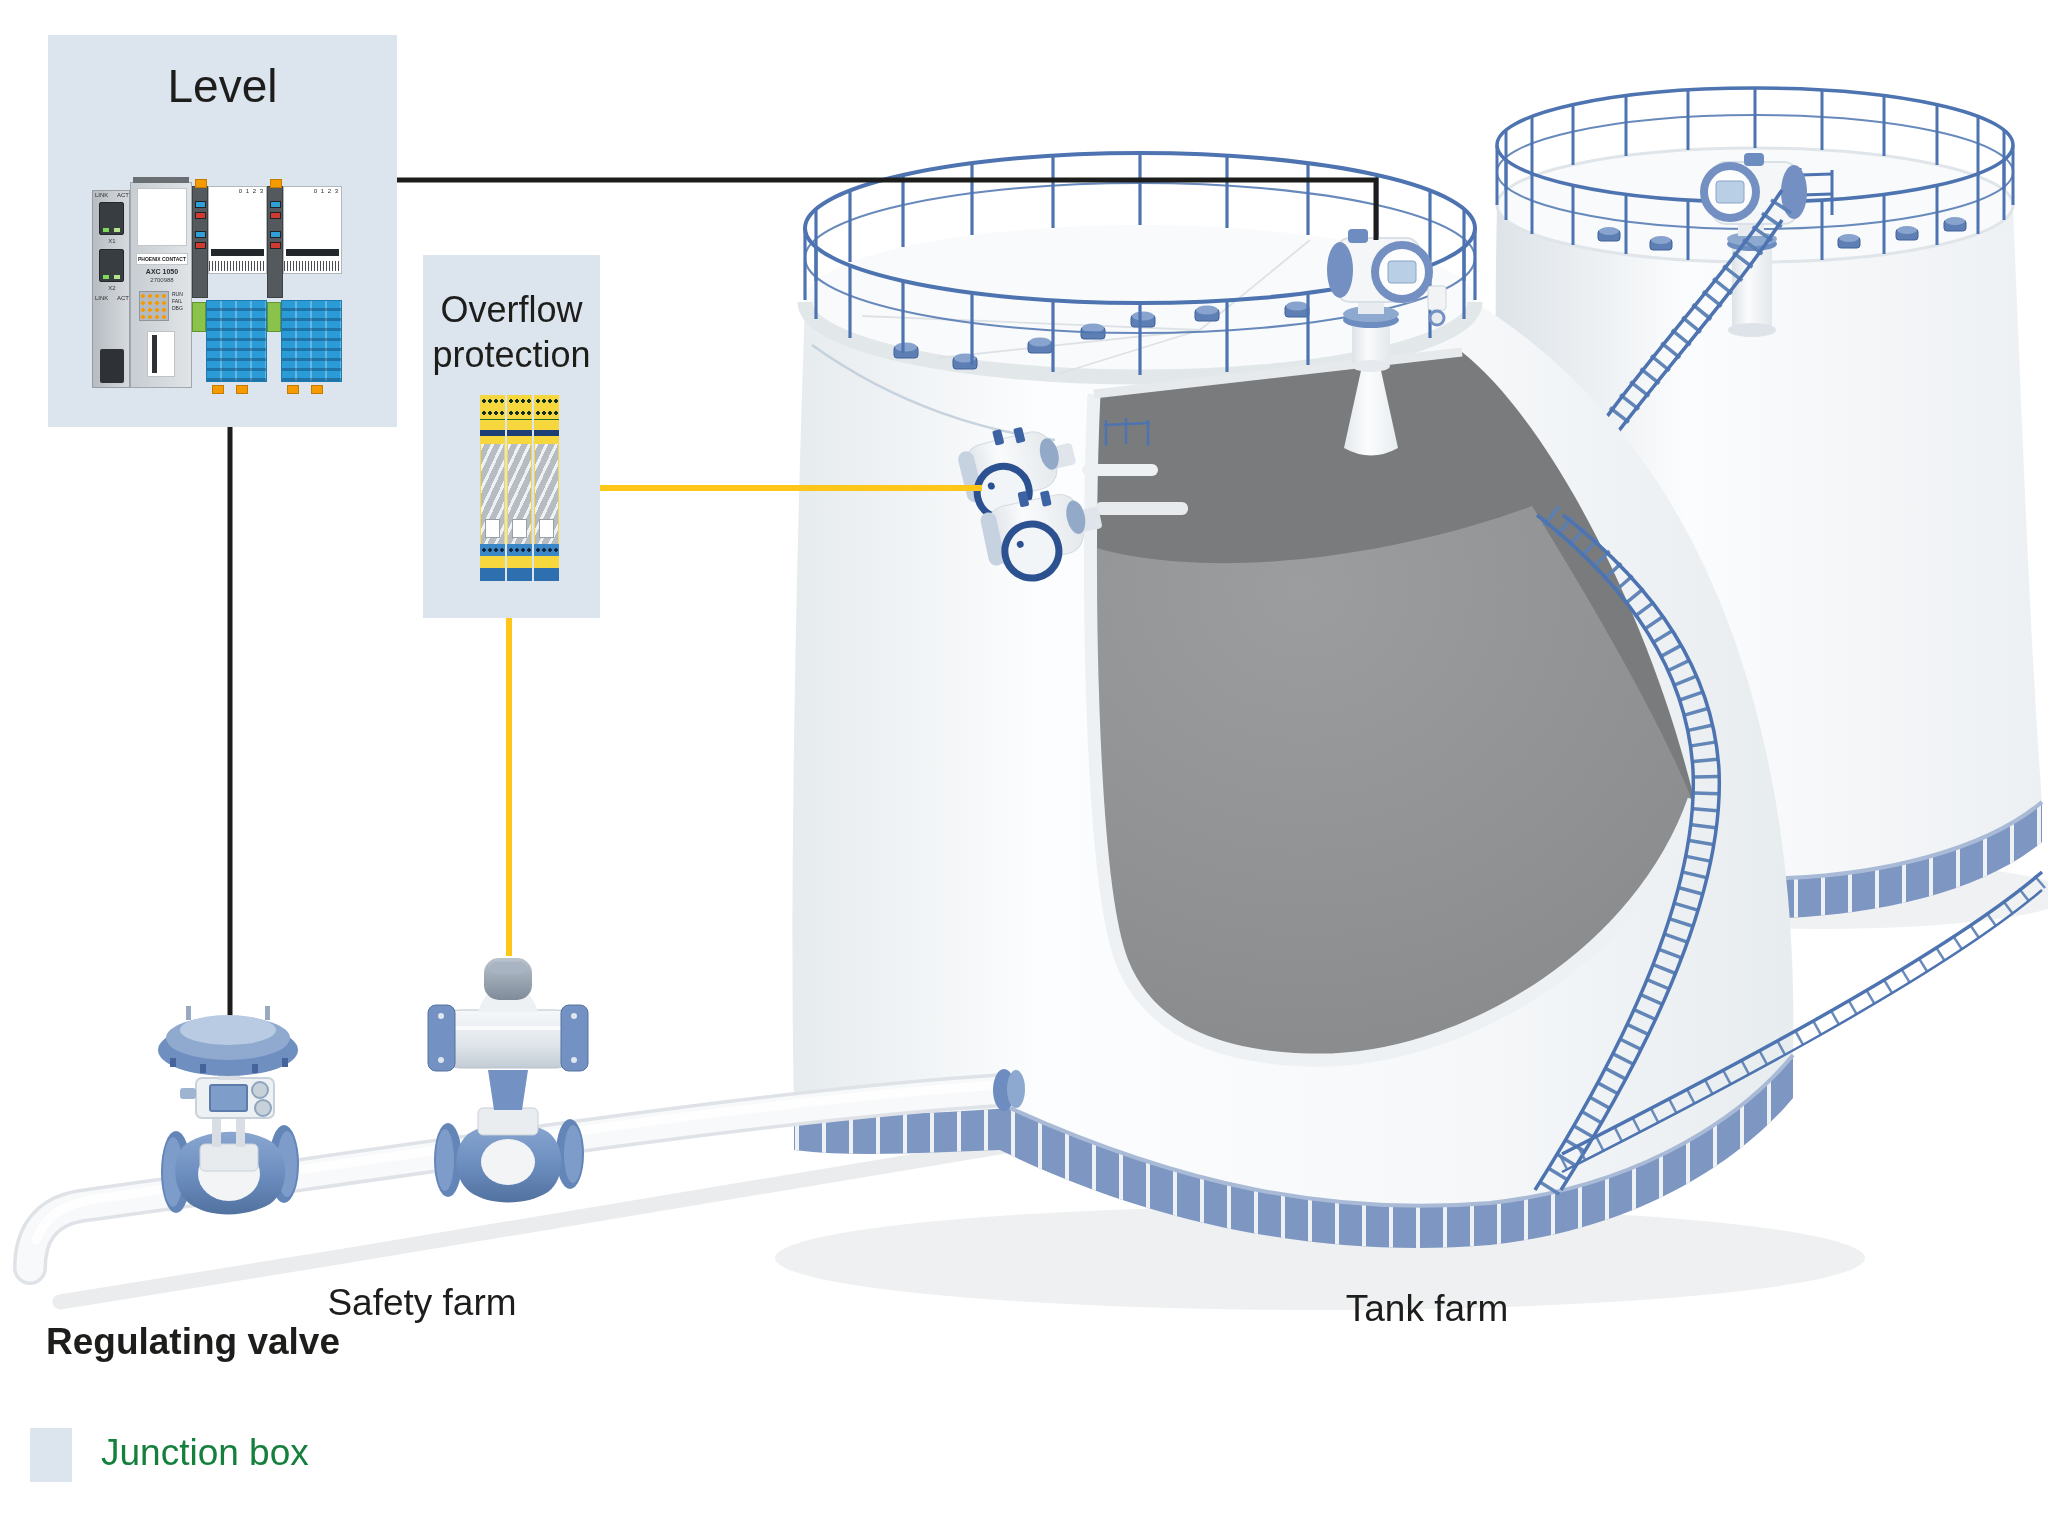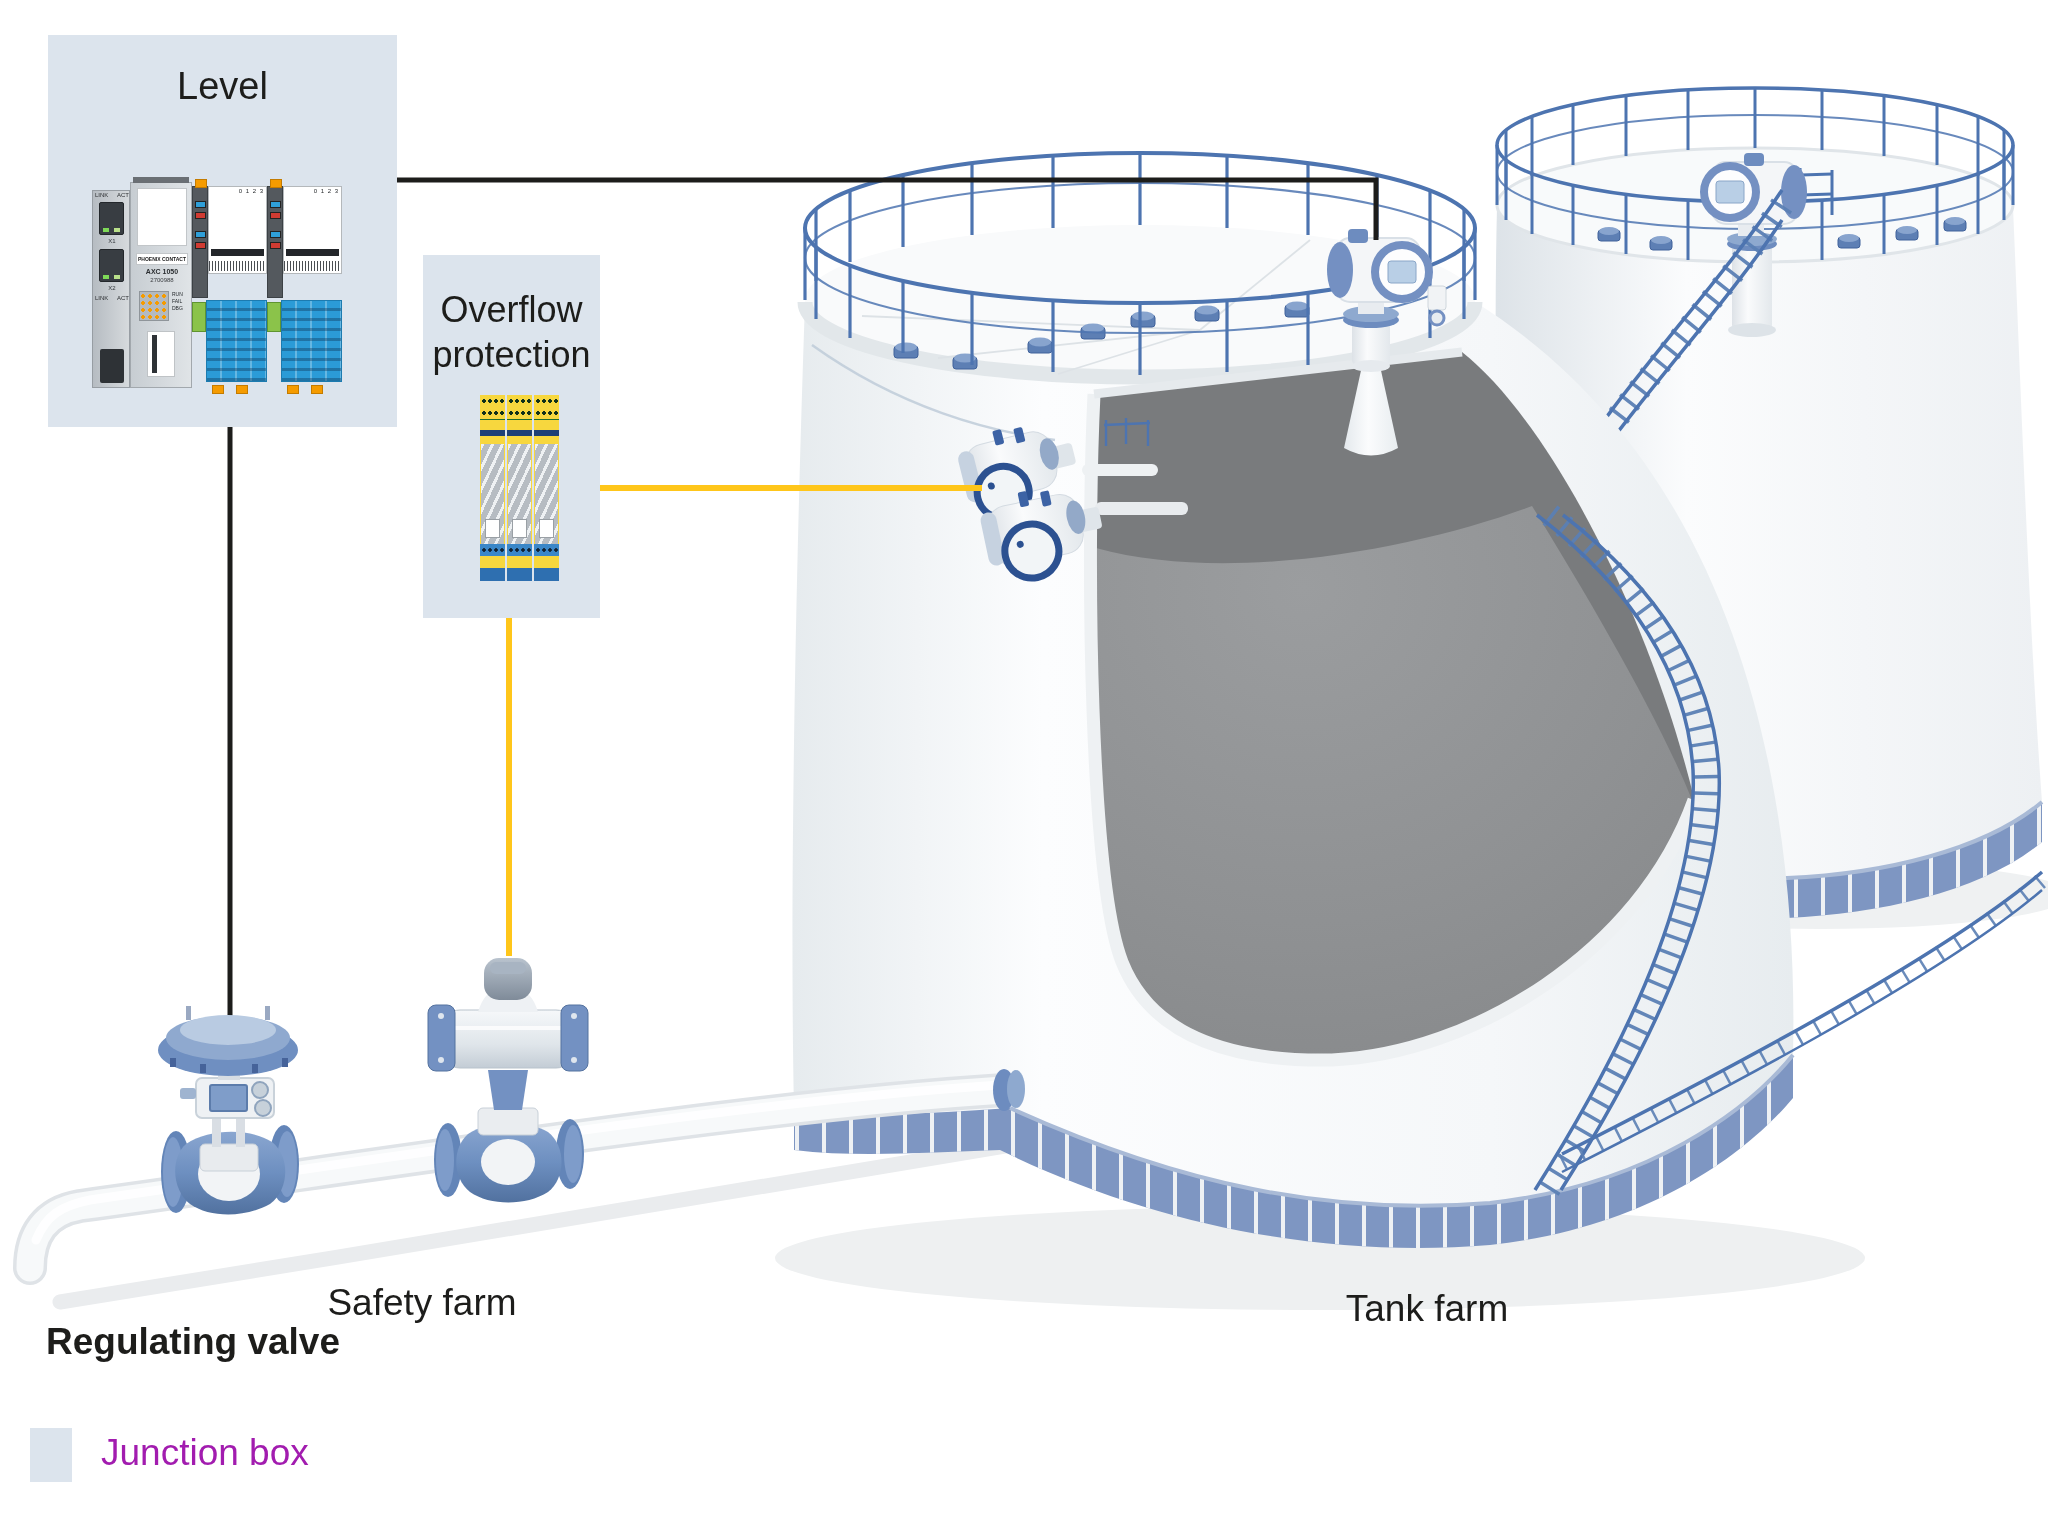--- a/index.html
+++ b/index.html
@@ -5,21 +5,21 @@
   html,body{margin:0;padding:0;background:#ffffff;overflow:hidden;}
   #stage{position:relative;width:2048px;height:1520px;background:#ffffff;
          font-family:"Liberation Sans", sans-serif;color:#1d1d1b;}
   #scene{position:absolute;left:0;top:0;}
 
   
   .panel{position:absolute;background:#dce4ed;}
   #level-panel{left:48px;top:35px;width:349px;height:392px;}
   #overflow-panel{left:423px;top:255px;width:177px;height:363px;}
   .panel-title{position:absolute;left:0;width:100%;text-align:center;
-               font-size:38px;line-height:47px;color:#1d1d1b;}
+               font-size:46px;line-height:47px;color:#1d1d1b;}
   #level-panel .panel-title{top:28px;}
   #overflow-panel .panel-title{top:32px;font-size:36px;line-height:45px;}
 
   
   .plc{position:absolute;left:44px;top:147px;width:250px;height:206px;font-family:"Liberation Sans",sans-serif;}
   .plc *{box-sizing:border-box;}
   .plc-eth{position:absolute;left:0;top:8px;width:38px;height:198px;
            background:linear-gradient(90deg,#b6bcc2,#d6dadd);border:1px solid #979da3;}
   .eth-row{position:absolute;left:2px;width:34px;font-size:6px;color:#2c2f32;display:flex;justify-content:space-between;}
   .port{position:absolute;left:6px;width:25px;height:33px;background:#383d42;border-radius:2px;border:1px solid #23272b;}
@@ -72,21 +72,21 @@
            background:repeating-linear-gradient(115deg,#eef1f3 0 3px,#b6bcc2 3px 9px);position:relative;}
   .r-label::after{content:"";position:absolute;left:4px;bottom:6px;width:13px;height:17px;background:#fff;border:1px solid #9aa0a5;}
   .r-blue{height:12px;background:#3a87c8;
           background-image:radial-gradient(circle at 4px 6px,#123 1.5px,rgba(0,0,0,0) 2px);background-size:6px 12px;}
   .r-y3{height:12px;background:#f7d73e;}
   .r-blue2{height:13px;background:#2e6fb0;}
 
   
   .diagram-label{position:absolute;font-size:37px;color:#1d1d1b;white-space:nowrap;transform:translateX(-50%);}
   #legend-swatch{position:absolute;left:30px;top:1428px;width:42px;height:54px;background:#dce4ed;}
-  #legend-text{position:absolute;left:101px;top:1432px;font-size:37px;color:#a21caf;}
+  #legend-text{position:absolute;left:101px;top:1432px;font-size:37px;color:#15803d;}
 </style>
 </head>
 <body>
 
 <div id="stage">
 
 <svg id="scene" width="2048" height="1520" viewBox="0 0 2048 1520">
   <defs>
     <linearGradient id="tankGrad" x1="0" y1="0" x2="1" y2="0">
       <stop offset="0" stop-color="#e6ebee"></stop>

